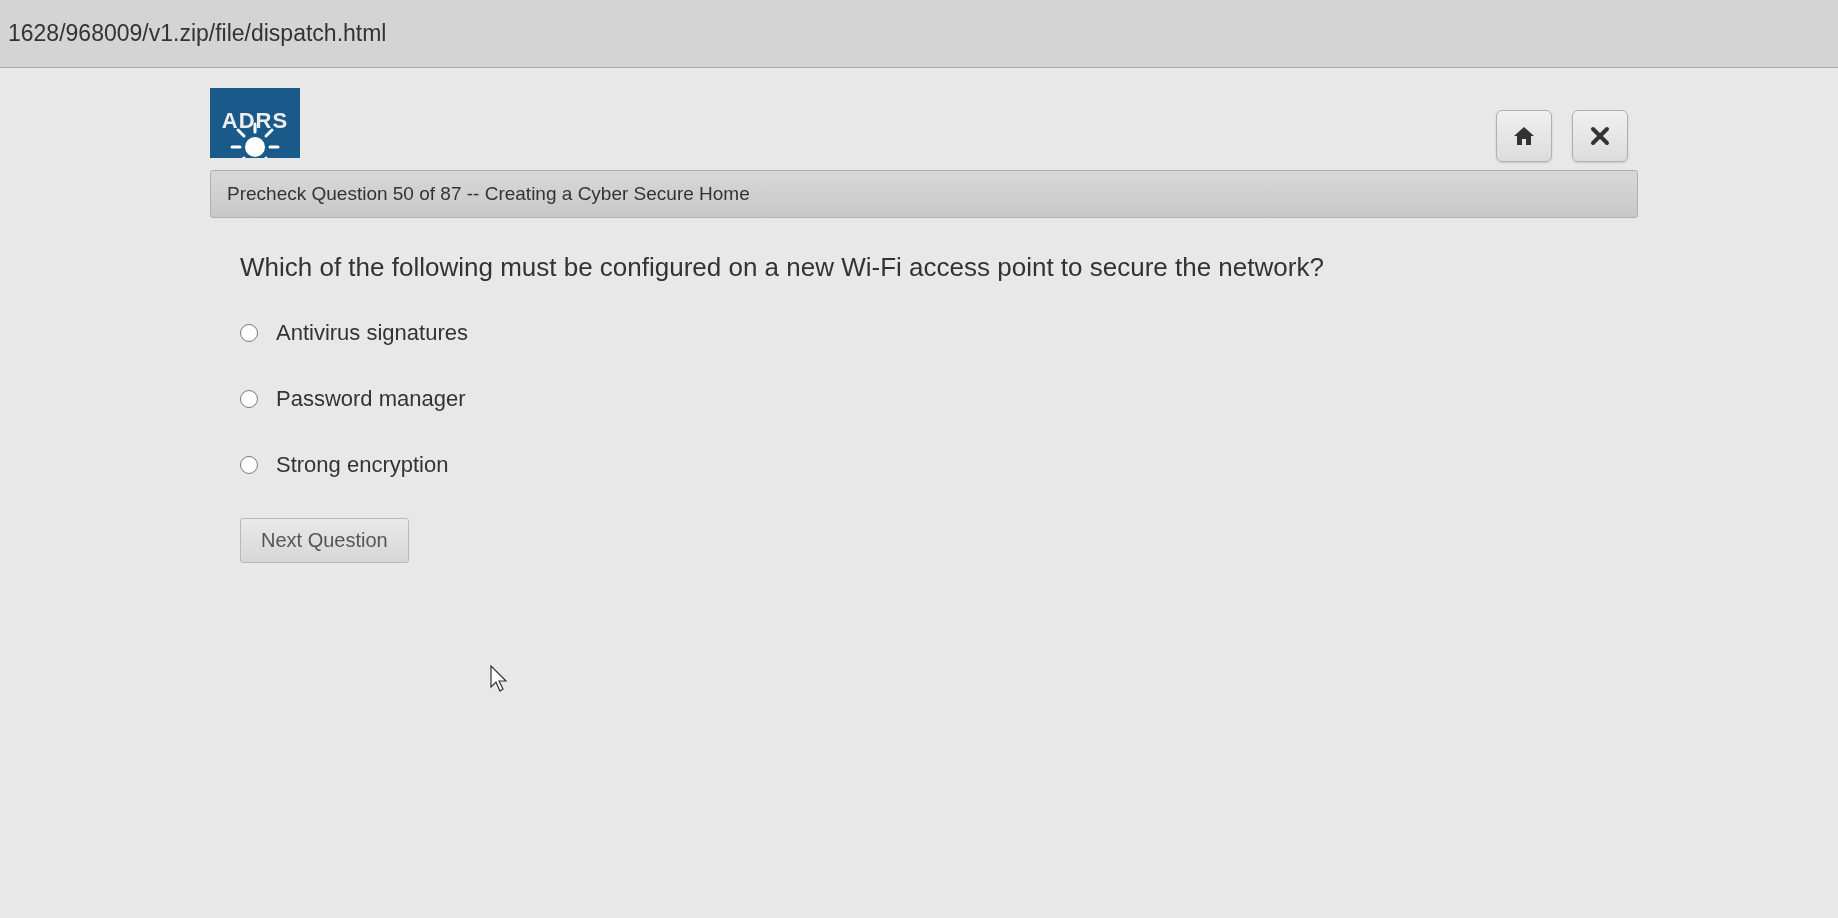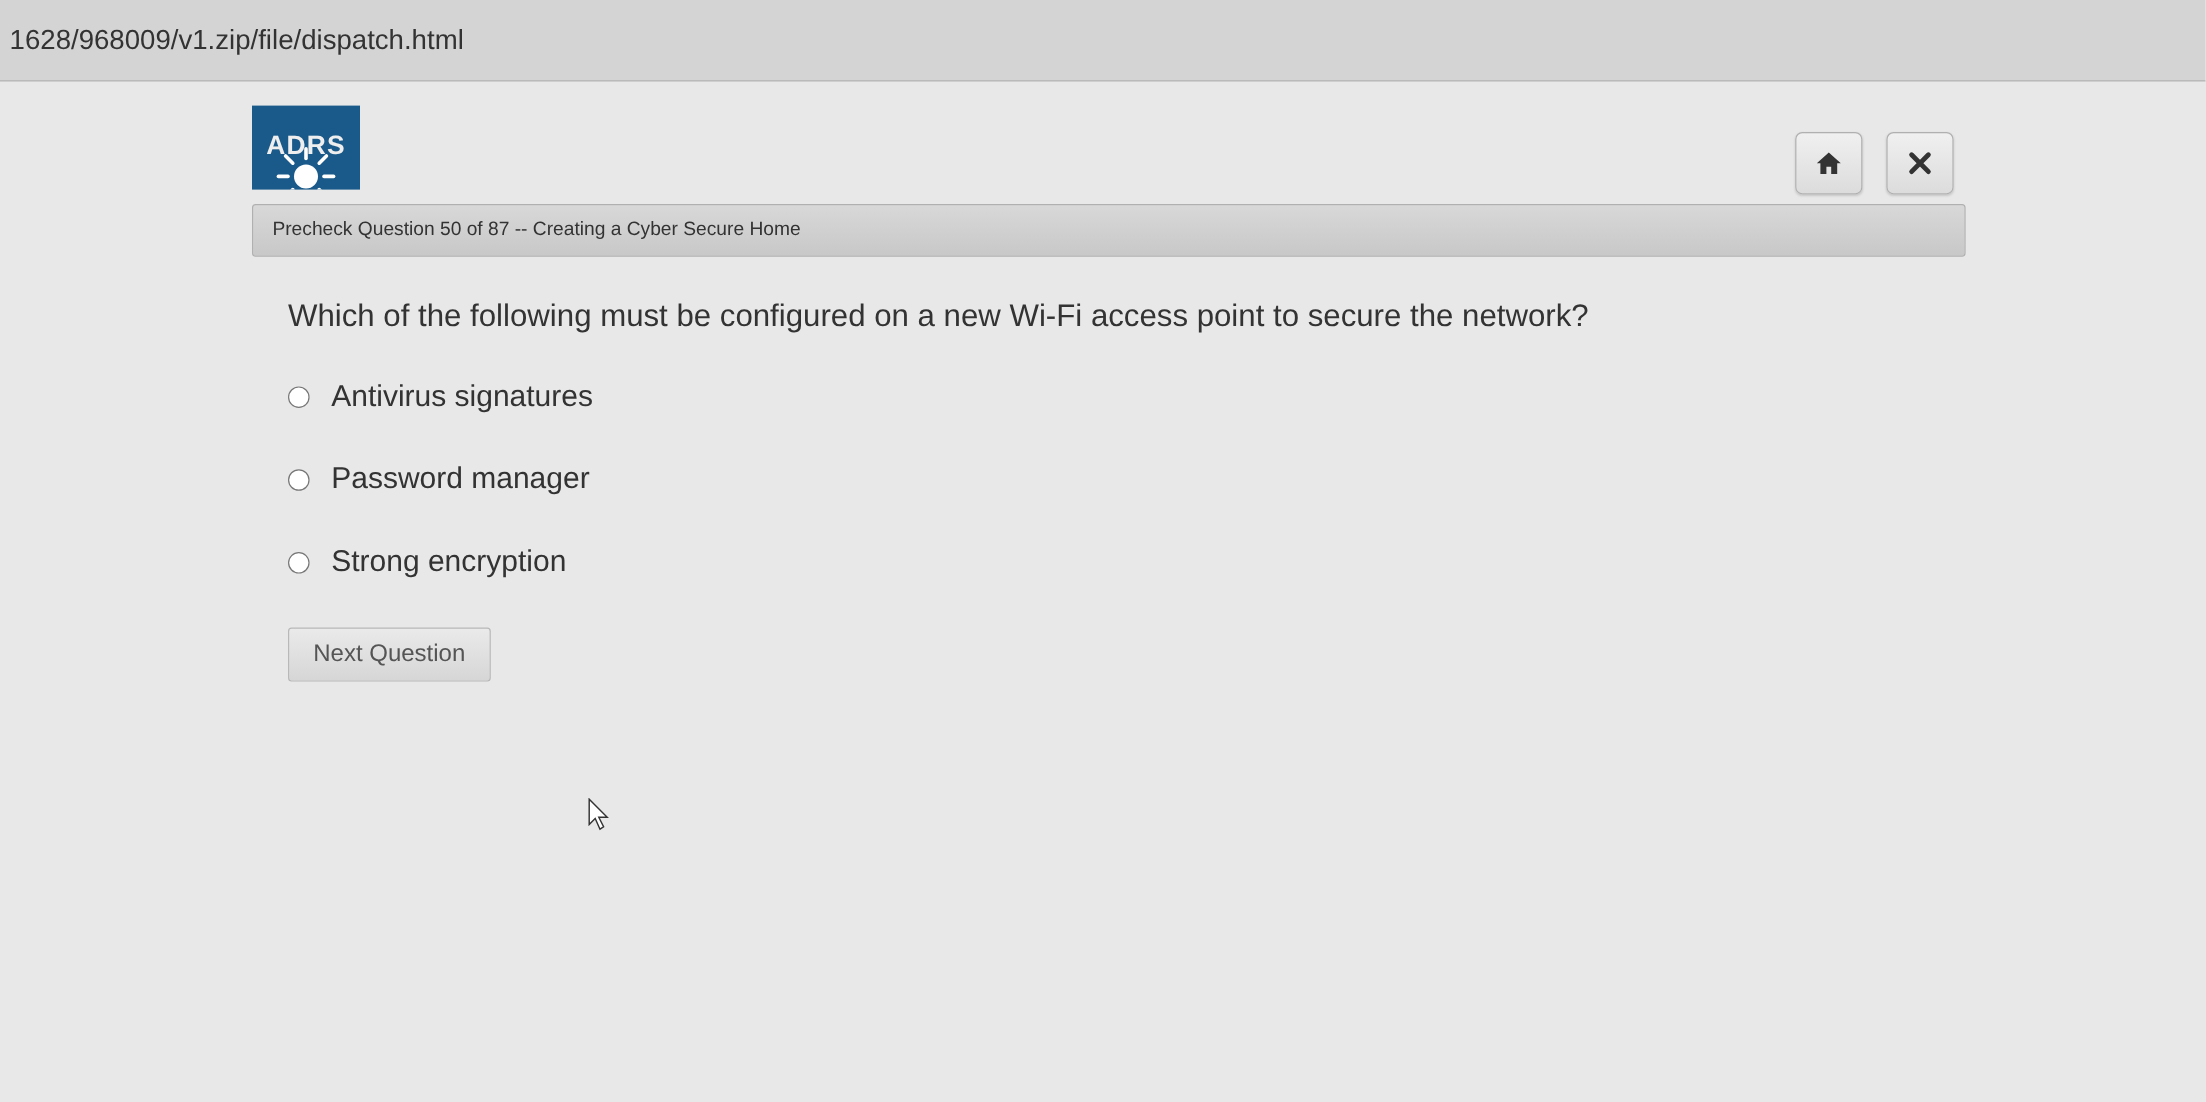--- a/index.html
+++ b/index.html
@@ -79,21 +79,21 @@
     .icon-button svg {
       width: 24px;
       height: 24px;
       fill: #333;
     }
     .title-bar {
       background: linear-gradient(to bottom, #d8d8d8, #c8c8c8);
       border: 1px solid #b0b0b0;
       border-radius: 3px;
       padding: 12px 16px;
-      font-size: 16px;
+      font-size: 19px;
       color: #333;
       margin-bottom: 34px;
     }
     .question-area {
       padding: 0 30px;
     }
     .question-text {
       font-size: 26px;
       color: #333;
       margin-bottom: 37px;
@@ -104,21 +104,21 @@
       margin-bottom: 40px;
       cursor: pointer;
     }
     .option-row input[type="radio"] {
       width: 18px;
       height: 18px;
       margin-right: 18px;
       cursor: pointer;
     }
     .option-label {
-      font-size: 25px;
+      font-size: 22px;
       color: #333;
     }
     .button-row {
       margin-top: 40px;
       display: flex;
       gap: 12px;
     }
     .action-button {
       background: linear-gradient(to bottom, #eaeaea, #d6d6d6);
       border: 1px solid #b8b8b8;

